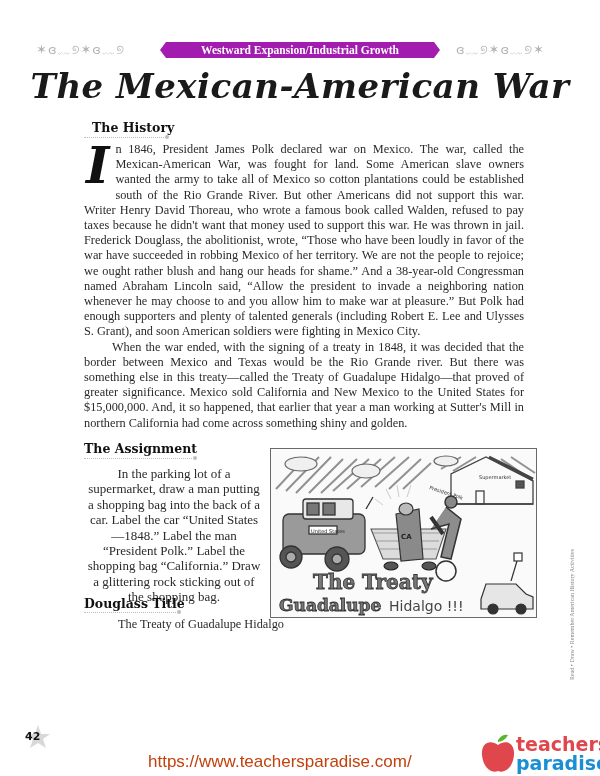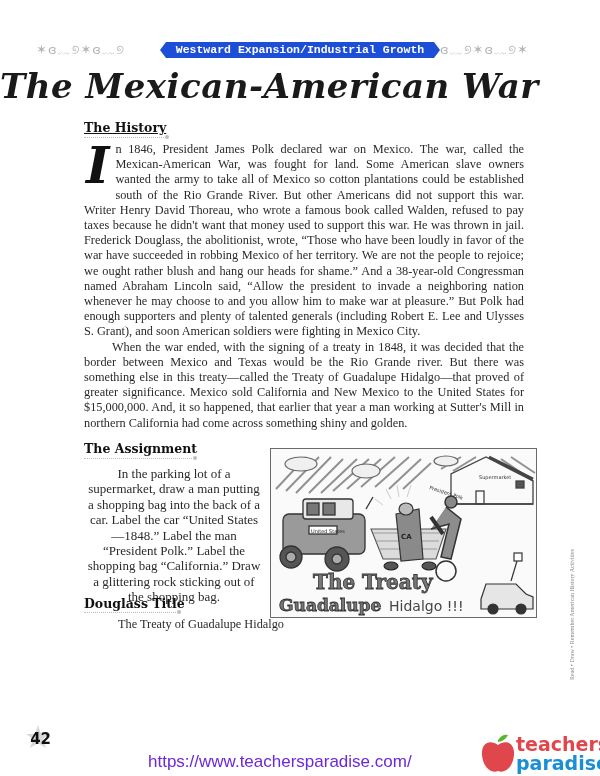--- a/index.html
+++ b/index.html
@@ -1,47 +1,47 @@
 <!DOCTYPE html>
 <html><head>
 <meta charset="utf-8">
 <style>
   html, body { margin:0; padding:0; }
   body { width:600px; height:776px; background:#ffffff; position:relative; overflow:hidden; font-family:"Liberation Serif", serif; color:#2a2a2a; }
   .flourish { position:absolute; top:41px; font-family:"DejaVu Sans", sans-serif; font-size:13px; color:#b5b5b5; letter-spacing:1px; line-height:18px; }
   .flourish.left { left:36px; }
-  .flourish.right { left:440px; }
-  .banner-tag { position:absolute; top:42px; left:160px; width:280px; height:16px; background:#1d4ed8; color:#ffffff; font-family:Liberation Mono, monospace; font-weight:bold; font-size:11.5px; line-height:16px; text-align:center; clip-path:polygon(6px 0, calc(100% - 6px) 0, 100% 50%, calc(100% - 6px) 100%, 6px 100%, 0 50%); }
-  .title { position:absolute; top:66px; left:0; width:600px; text-align:left; font-family:"DejaVu Serif", serif; font-style:italic; font-weight:bold; font-size:34px; color:#1a1a1a; letter-spacing:0.5px; }
+  .flourish.right { left:456px; }
+  .banner-tag { position:absolute; top:42px; left:160px; width:280px; height:16px; background:#a21caf; color:#ffffff; font-family:Liberation Serif, serif; font-weight:bold; font-size:11.5px; line-height:16px; text-align:center; clip-path:polygon(6px 0, calc(100% - 6px) 0, 100% 50%, calc(100% - 6px) 100%, 6px 100%, 0 50%); }
+  .title { position:absolute; top:66px; left:0; width:600px; text-align:center; font-family:"DejaVu Serif", serif; font-style:italic; font-weight:bold; font-size:34px; color:#1a1a1a; letter-spacing:0.5px; }
   .section-head { position:absolute; font-family:"DejaVu Serif", serif; font-weight:bold; font-size:12.5px; color:#111; }
   .section-rule { position:absolute; height:0; border-top:1px dotted #bdbdbd; }
   .dot-end { position:absolute; width:4px; height:4px; border-radius:50%; background:#bdbdbd; }
   .history { position:absolute; top:142px; left:84px; width:440px; font-size:12.3px; line-height:15.2px; text-align:justify; }
   .history p { margin:0; }
   .history p + p { text-indent:28px; }
   .dropcap { float:left; font-family:"DejaVu Serif", serif; font-style:italic; font-weight:bold; font-size:50px; line-height:44px; margin:2px 6px 0 2px; color:#111; }
   .assign-text { position:absolute; top:466px; left:84px; width:180px; font-size:13px; line-height:15.4px;text-align:center; }
   .possible-text { position:absolute; top:617px; left:84px; width:200px; font-size:12.3px;text-align:right; }
   .drawing { position:absolute; top:448px; left:270px; width:265px; height:168px; border:1px solid #6a6a6a; background:#fafafa; overflow:hidden; }
   .side-credit { position:absolute; left:569px; top:680px; transform-origin:left top; transform:rotate(-90deg); font-size:6px; color:#888; white-space:nowrap; }
   .page-num { position:absolute; top:724px; left:25px; width:26px; height:26px; }
-  .page-num span { position:absolute; top:6px; left:0; width:26px; text-align:right; font-family:"DejaVu Sans", sans-serif; font-weight:bold; font-size:15px; color:#111; }
-  .url { position:absolute; top:752px; left:148px; font-family:"Liberation Sans", sans-serif; font-size:17px; color:#6d28d9; }
+  .page-num span { position:absolute; top:6px; left:0; width:26px; text-align:left; font-family:"DejaVu Sans", sans-serif; font-weight:bold; font-size:11px; color:#111; }
+  .url { position:absolute; top:752px; left:148px; font-family:"Liberation Sans", sans-serif; font-size:17px; color:#c2410c; }
   .logo { position:absolute; top:733px; left:480px; width:120px; height:42px; }
   .logo-text { position:absolute; left:36px; font-family:"DejaVu Sans", sans-serif; font-weight:bold; font-size:19px; line-height:19px; }
 </style>
 </head>
 <body>
 
 <div class="flourish left">✶ɞ﹏୭✶ɞ﹏୭</div>
 <div class="banner-tag">Westward Expansion/Industrial Growth</div>
 <div class="flourish right">ɞ﹏୭✶ɞ﹏୭✶</div>
 <div class="title">The Mexican-American War</div>
 
-<div class="section-head" style="top:120px; left:84px;text-decoration:underline;">The History</div>
+<div class="section-head" style="top:120px; left:92px;">The History</div>
 <div class="section-rule" style="top:137px; left:84px; width:80px;"></div>
 <div class="dot-end" style="top:135px; left:165px;"></div>
 
 <div class="history">
   <p><span class="dropcap">I</span><span>n 1846, President James Polk declared war on Mexico. The war, called the Mexican-American War, was fought for land. Some American slave owners wanted the army to take all of Mexico so cotton plantations could be established south of the Rio Grande River. But other Americans did not support this war. Writer Henry David Thoreau, who wrote a famous book called Walden, refused to pay taxes because he didn't want that money used to support this war. He was thrown in jail. Frederick Douglass, the abolitionist, wrote, “Those who have been loudly in favor of the war have succeeded in robbing Mexico of her territory. We are not the people to rejoice; we ought rather blush and hang our heads for shame.” And a 38-year-old Congressman named Abraham Lincoln said, “Allow the president to invade a neighboring nation whenever he may choose to and you allow him to make war at pleasure.” But Polk had enough supporters and plenty of talented generals (including Robert E. Lee and Ulysses S. Grant), and soon American soldiers were fighting in Mexico City.</span></p>
   <p>When the war ended, with the signing of a treaty in 1848, it was decided that the border between Mexico and Texas would be the Rio Grande river. But there was something else in this treaty—called the Treaty of Guadalupe Hidalgo—that proved of greater significance. Mexico sold California and New Mexico to the United States for $15,000,000. And, it so happened, that earlier that year a man working at Sutter's Mill in northern California had come across something shiny and golden.</p>
 </div>
 
 <div class="section-head" style="top:441px; left:84px;">The Assignment</div>
 <div class="section-rule" style="top:458px; left:84px; width:108px;"></div>

